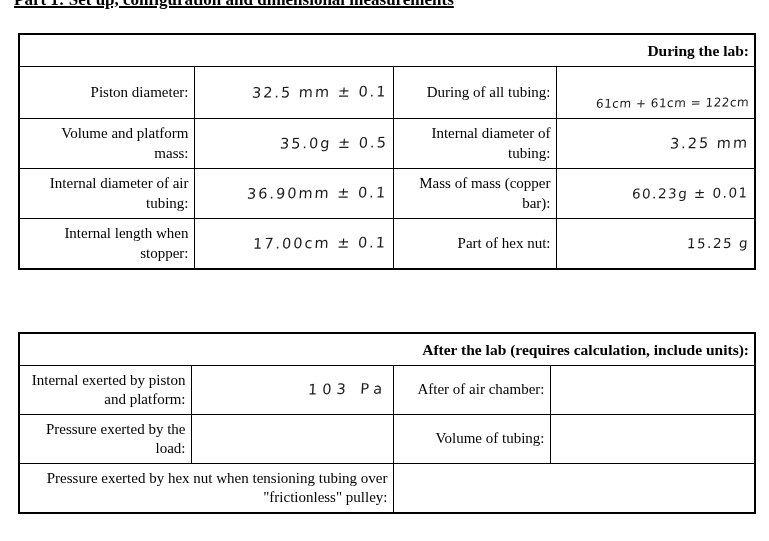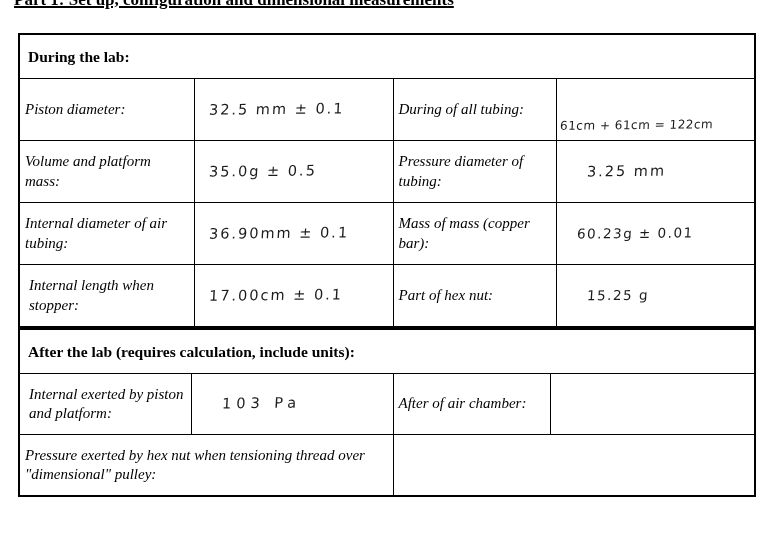--- a/index.html
+++ b/index.html
@@ -33,38 +33,39 @@
     text-decoration-thickness: 2px;
     font-family: "Liberation Serif", serif;
   }
   table {
     border-collapse: collapse;
     table-layout: fixed;
     margin-left: 18px;
     border: 2px solid #000;
   }
   .t1 { margin-top: 21px; }
-  .t2 { }
+  .t2 { margin-top: 62px; }
   td {
     border: 1.5px solid #000;
-    padding: 10px 5px;
+    padding: 4px 5px;
     font-size: 15px;
     line-height: 1.28;
     vertical-align: middle;
     overflow: hidden;
+    text-align: right;
   }
   td.hdr {
     font-weight: bold;
     font-size: 15.5px;
     height: 23px;
     padding-left: 8px;
   }
   .t1 td.body-cell { height: 41px; }
   .t2 td.body-cell { height: 40px; }
-  td.lbl { padding-left: 5px; font-style: italic; }
+  td.lbl { padding-left: 5px; }
   td.lbl-indent { padding-left: 9px; }
   td.val { padding-left: 14px; }
   td.val-c2 { padding-left: 20px; }
   td.val-c3 { padding-left: 30px; }
   td.val-low {
     vertical-align: bottom;
     padding-bottom: 6px;
     padding-left: 3px;
   }
   
@@ -109,21 +110,21 @@
   </tr>
   <tr>
     <td class="body-cell lbl">Piston diameter:</td>
     <td class="body-cell val"><span class="hw">32.5 mm ± 0.1</span></td>
     <td class="body-cell lbl">During of all tubing:</td>
     <td class="body-cell val-low"><span class="hw hw-sm">61cm + 61cm = 122cm</span></td>
   </tr>
   <tr>
     <td class="body-cell lbl">Volume and platform mass:</td>
     <td class="body-cell val"><span class="hw">35.0g ± 0.5</span></td>
-    <td class="body-cell lbl">Pressure diameter of tubing:</td>
+    <td class="body-cell lbl">Internal diameter of tubing:</td>
     <td class="body-cell val-c3"><span class="hw">3.25 mm</span></td>
   </tr>
   <tr>
     <td class="body-cell lbl">Internal diameter of air tubing:</td>
     <td class="body-cell val"><span class="hw">36.90mm ± 0.1</span></td>
     <td class="body-cell lbl">Mass of mass (copper bar):</td>
     <td class="body-cell val-c2"><span class="hw hw-md">60.23g ± 0.01</span></td>
   </tr>
   <tr>
     <td class="body-cell lbl lbl-indent">Internal length when stopper:</td>
@@ -145,17 +146,23 @@
       <tr>
     <td colspan="4" class="hdr">After the lab (requires calculation, include units):</td>
   </tr>
   <tr>
     <td class="body-cell lbl lbl-indent">Internal exerted by piston and platform:</td>
     <td class="body-cell val-c3"><span class="hw hw-wide">103 Pa</span></td>
     <td class="body-cell lbl">After of air chamber:</td>
     <td class="body-cell val"><span class="hw"></span></td>
   </tr>
   <tr>
-    <td colspan="2" class="body-cell lbl">Pressure exerted by hex nut when tensioning thread over "dimensional" pulley:</td>
+    <td class="body-cell lbl">Pressure exerted by the load:</td>
+    <td class="body-cell val"><span class="hw"></span></td>
+    <td class="body-cell lbl">Volume of tubing:</td>
+    <td class="body-cell val"><span class="hw"></span></td>
+  </tr>
+  <tr>
+    <td colspan="2" class="body-cell lbl">Pressure exerted by hex nut when tensioning tubing over "frictionless" pulley:</td>
     <td colspan="2" class="body-cell val"><span class="hw"></span></td>
   </tr>
 </tbody>
   </table>
 
 </body></html>

